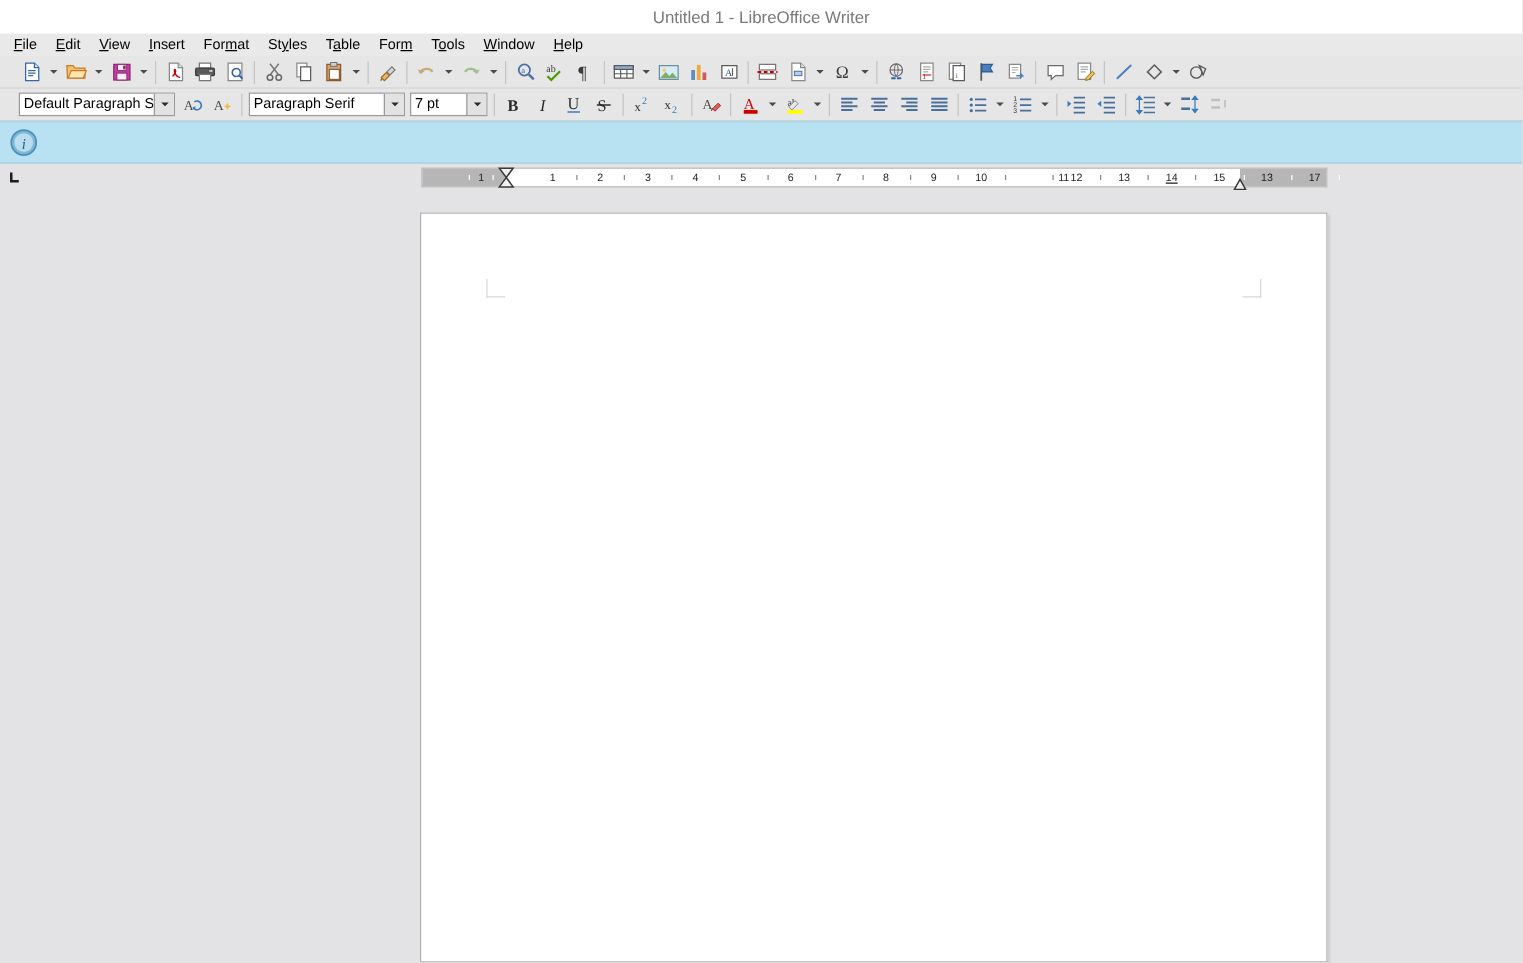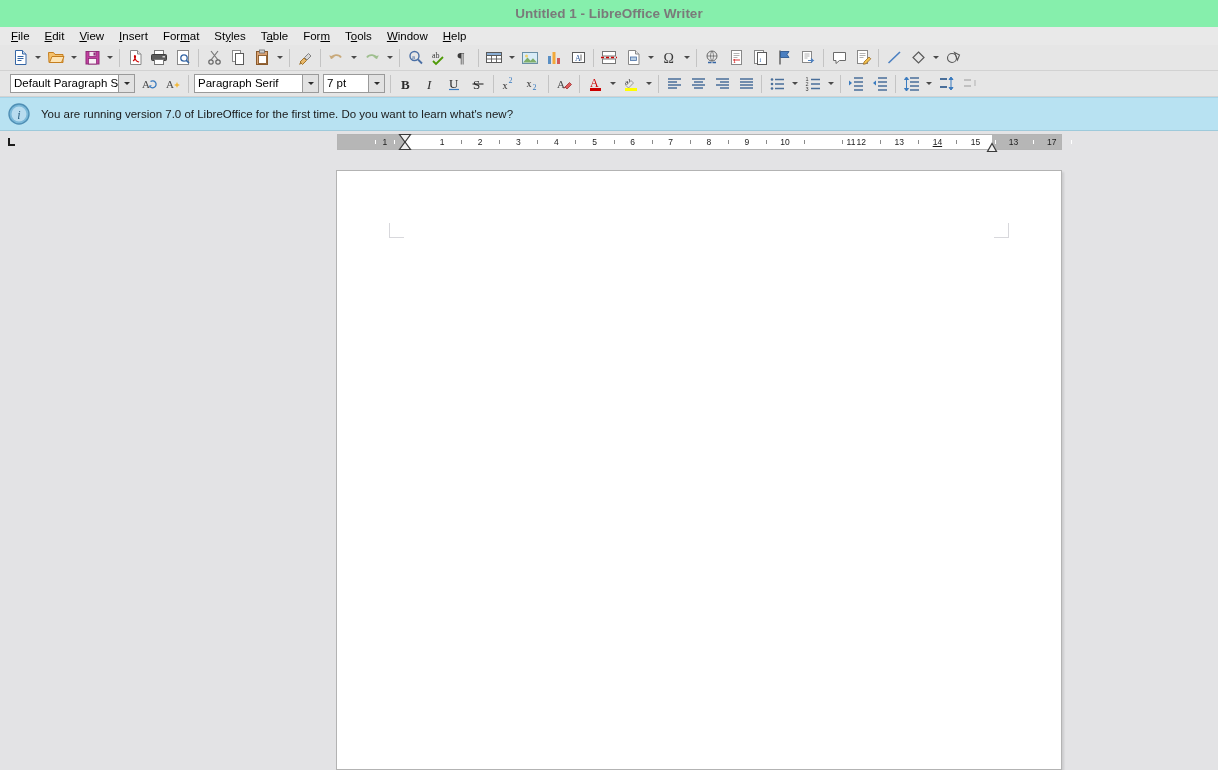--- a/index.html
+++ b/index.html
@@ -6,43 +6,43 @@
   body{
     width:1218px;height:770px;overflow:hidden;
     background:#e3e3e5;
     font-family:"Liberation Sans",sans-serif;
     font-size:12px;color:#000;
     -webkit-font-smoothing:antialiased;
   }
   
   .titlebar{
     height:27px;width:100%;
-    background:#86efac;
+    background:#ffffff;
     display:flex;align-items:center;justify-content:center;
-    color:#7a7a7a;font-size:13.5px;font-weight:bold;
+    color:#7a7a7a;font-size:13.5px;
   }
   
   .menubar{
     height:18px;width:100%;
     background:#e9e9e9;
     display:flex;align-items:center;
     padding-left:4px;box-sizing:border-box;
   }
   .menuitem{
     font-size:11.5px;color:#000;
     padding:1px 7px;margin-right:1px;
     cursor:default;white-space:nowrap;
   }
   .menuitem u{text-decoration:underline;}
   
   .toolbar{
     height:26px;width:100%;
     background:#e6e6e6;
     display:flex;align-items:center;
-    padding-left:8px;box-sizing:border-box;
+    padding-left:13px;box-sizing:border-box;
     border-bottom:1px solid #d2d2d2;
   }
   .tb2{height:26px;background:#e6e6e6;}
   .tbtn{
     width:22px;height:22px;
     display:flex;align-items:center;justify-content:center;
     margin:0 1px;border:1px solid transparent;border-radius:2px;
     box-sizing:border-box;
   }
   .tbtn svg{display:block;}
@@ -625,21 +625,20 @@
 </div>
 
 <div class="infobar">
   <div class="infoicon">
     <svg width="22" height="22" viewBox="0 0 22 22">
       <circle cx="11" cy="11" r="10" fill="#7cb9d9" stroke="#4f8fb5" stroke-width="1.4"></circle>
       <circle cx="11" cy="11" r="7.5" fill="#b9dcef"></circle>
       <text x="11" y="16" font-size="12" fill="#2b5f80" font-family="Liberation Serif" font-style="italic" text-anchor="middle">i</text>
     </svg>
   </div>
-  <div class="infotext">You are running version 7.0 of LibreOffice for the first time. Do you want to learn what's new?</div>
 </div>
 
 <div class="rulerrow">
   <div class="tabsel">
     <svg width="14" height="14" viewBox="0 0 14 14">
       <path d="M4 3v7h6" fill="none" stroke="#1c1c1c" stroke-width="2"></path>
     </svg>
   </div>
 
   <div class="ruler">

